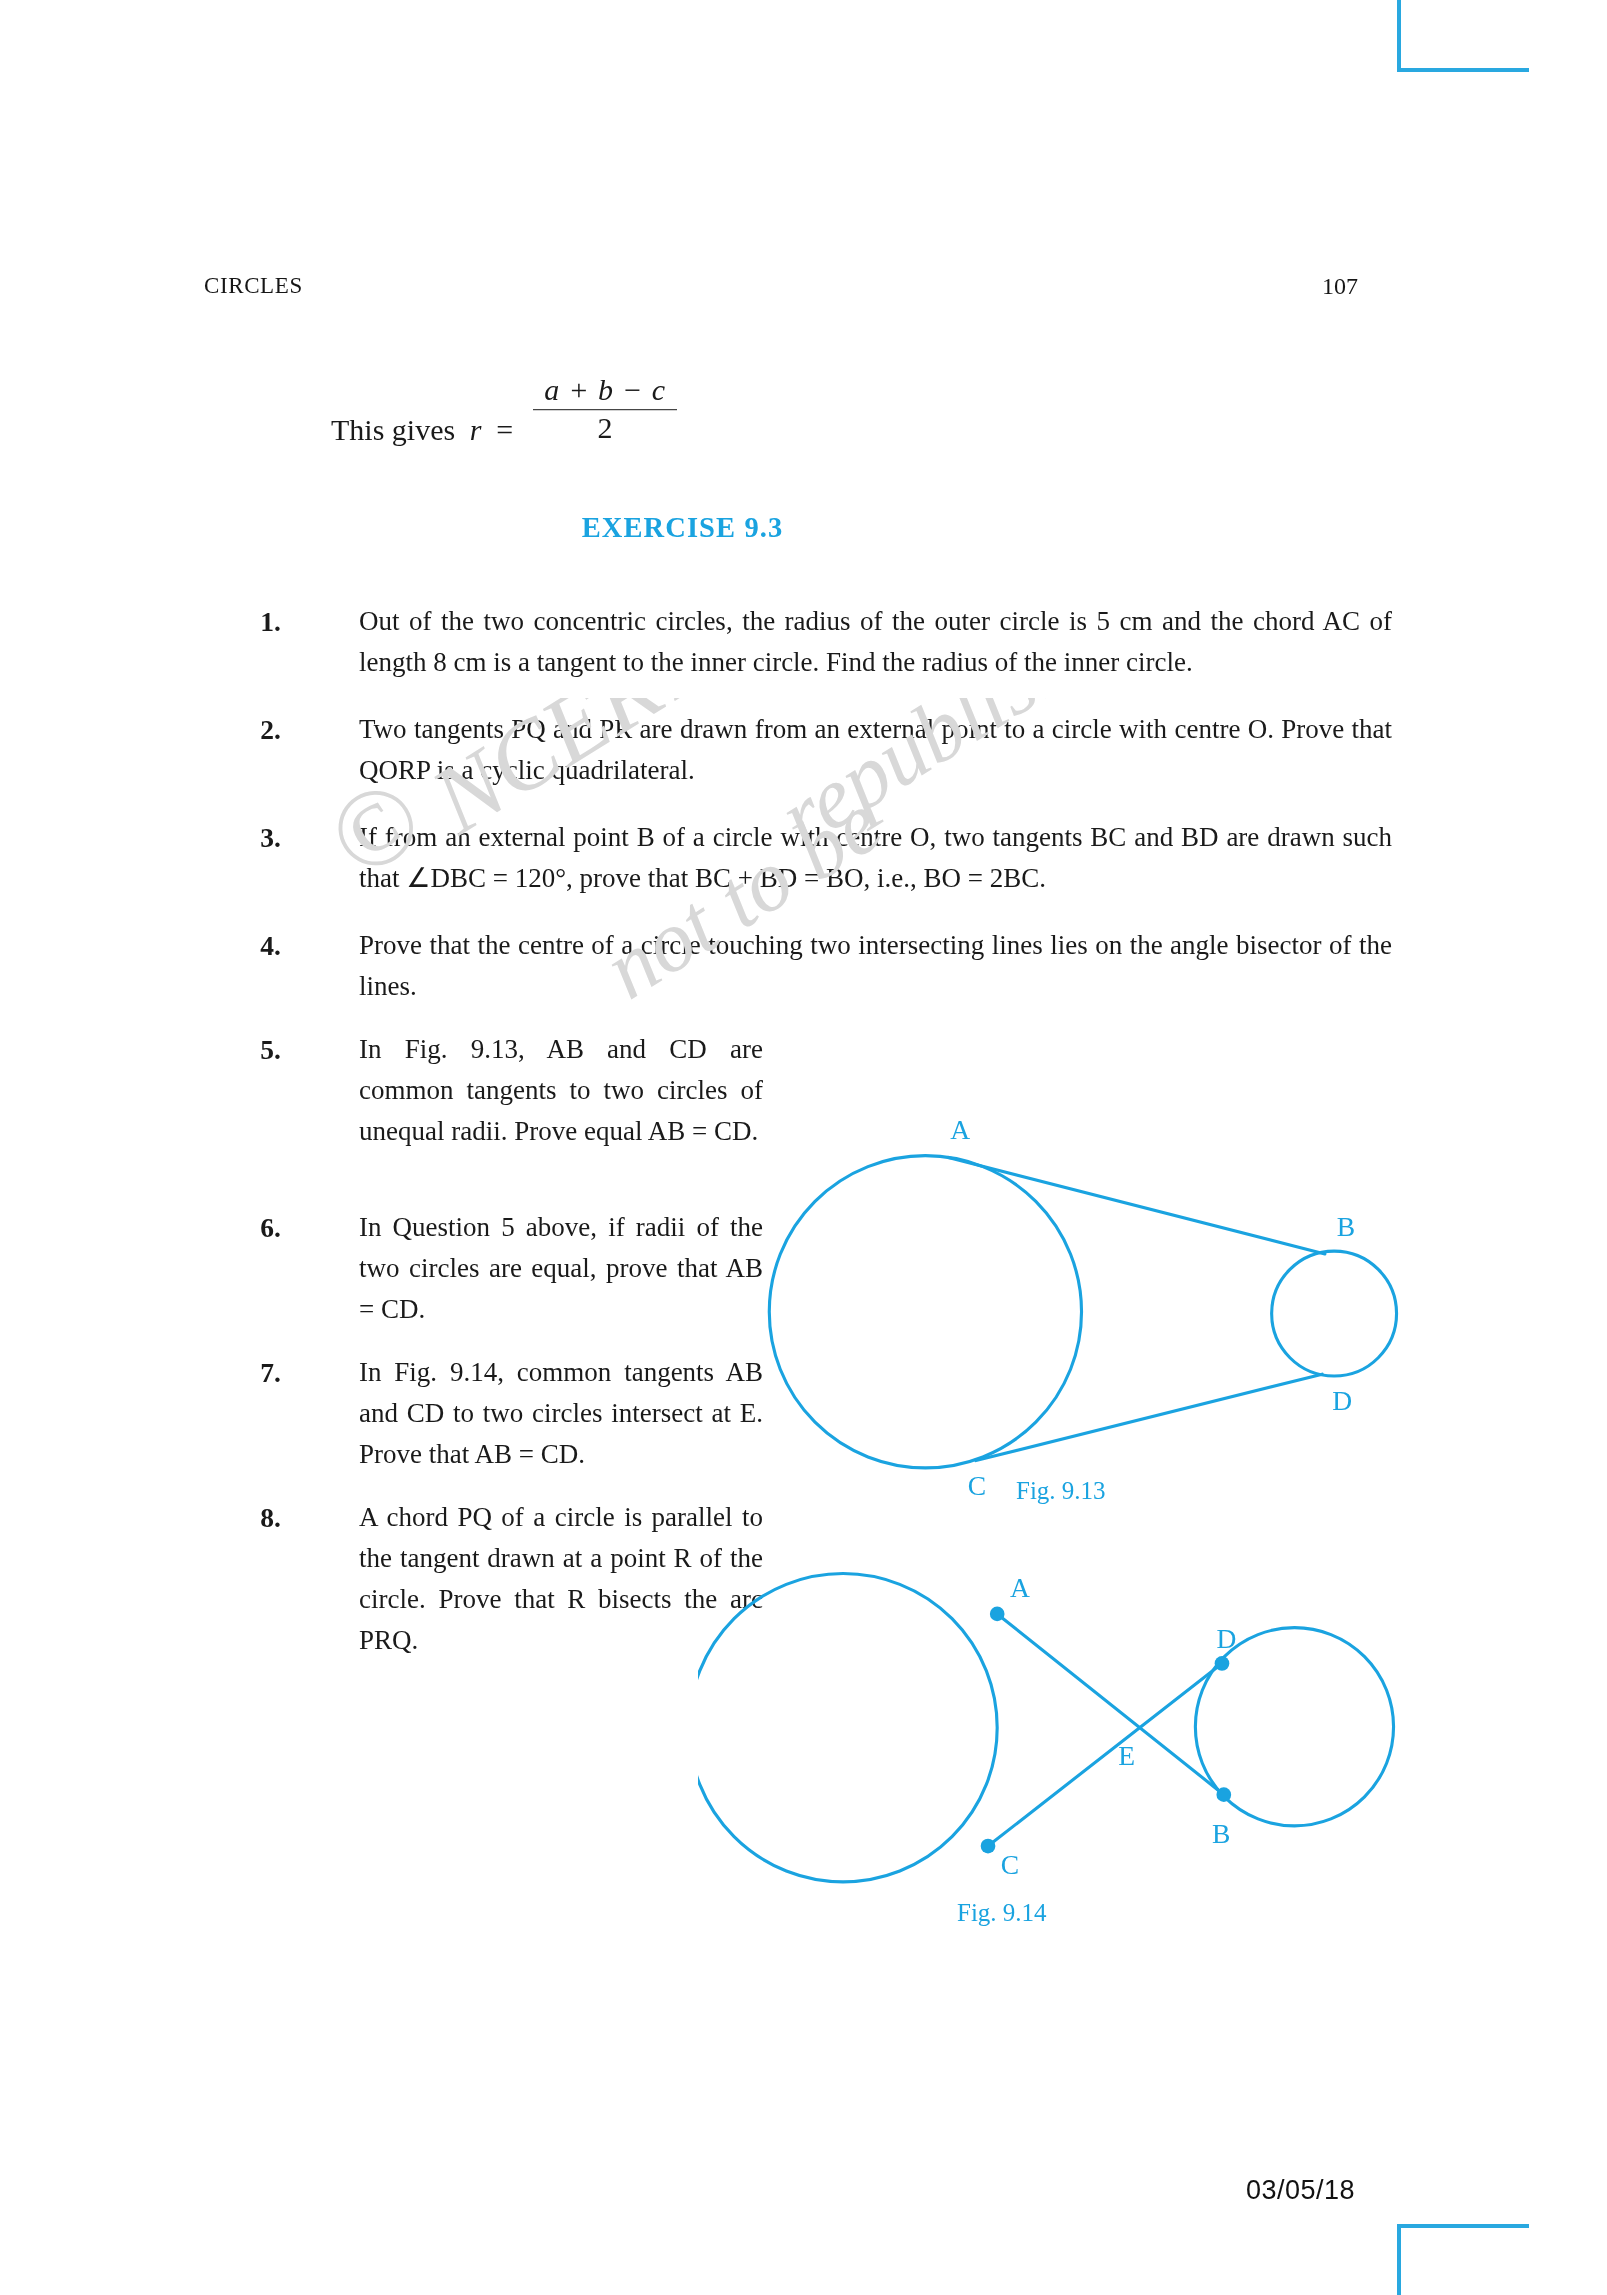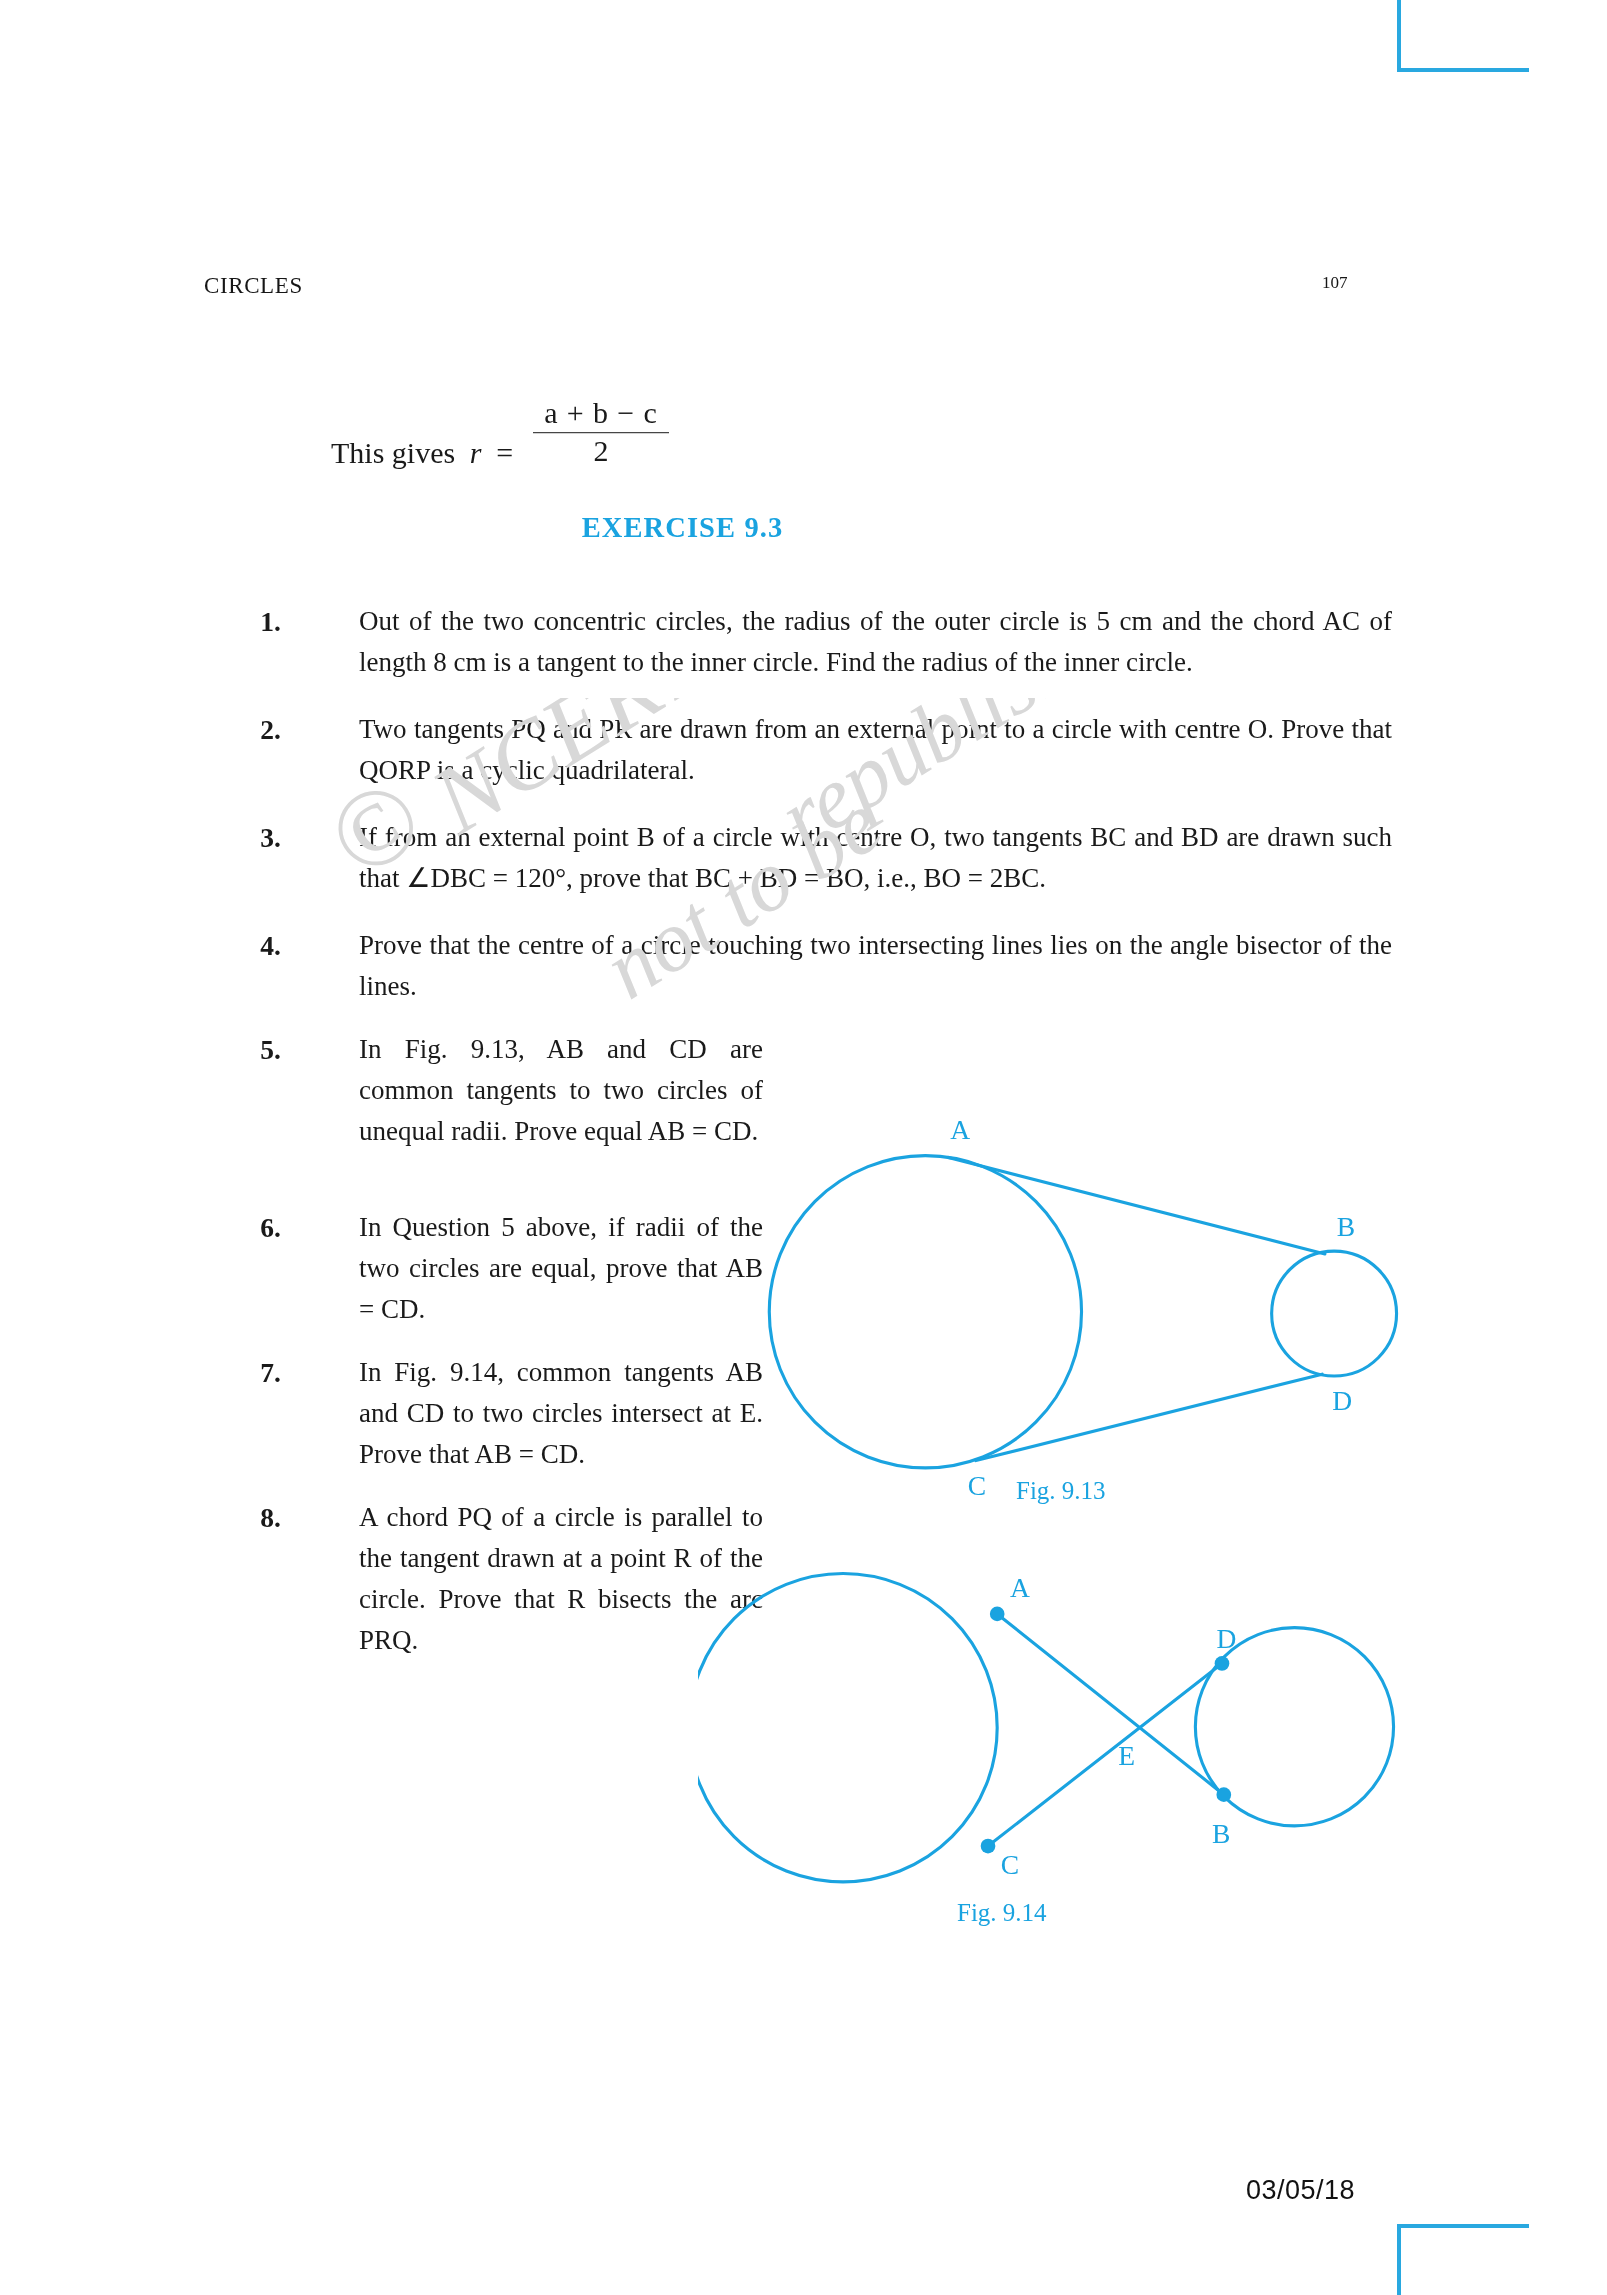--- a/index.html
+++ b/index.html
@@ -37,21 +37,21 @@
     left: 204px;
     font-size: 23px;
     letter-spacing: 0.6px;
     font-family: "Liberation Serif", serif;
     color: #161616;
   }
   .folio {
     position: absolute;
     top: 273px;
     left: 1322px;
-    font-size: 17px;
+    font-size: 24px;
     font-family: "Liberation Serif", serif;
     color: #161616;
   }
 
   
   .formula-row {
     position: absolute;
     top: 377px;
     left: 331px;
     display: flex;
@@ -66,24 +66,24 @@
     margin-right: 14.7px;
   }
   .formula-row .eq { margin-right: 20px; }
   .frac {
     display: inline-flex;
     flex-direction: column;
     align-items: center;
     transform: translateY(-1.8px);
   }
   .frac .num {
+    font-style: italic;
     padding: 0 11px 3.7px 11px;
     letter-spacing: 0.9px;
     white-space: nowrap;
-    margin-top: 23px;
   }
   .frac .bar {
     width: 100%;
     height: 1.8px;
     background: #1a1a1a;
   }
   .frac .den {
     padding-top: 2.8px;
   }
 

